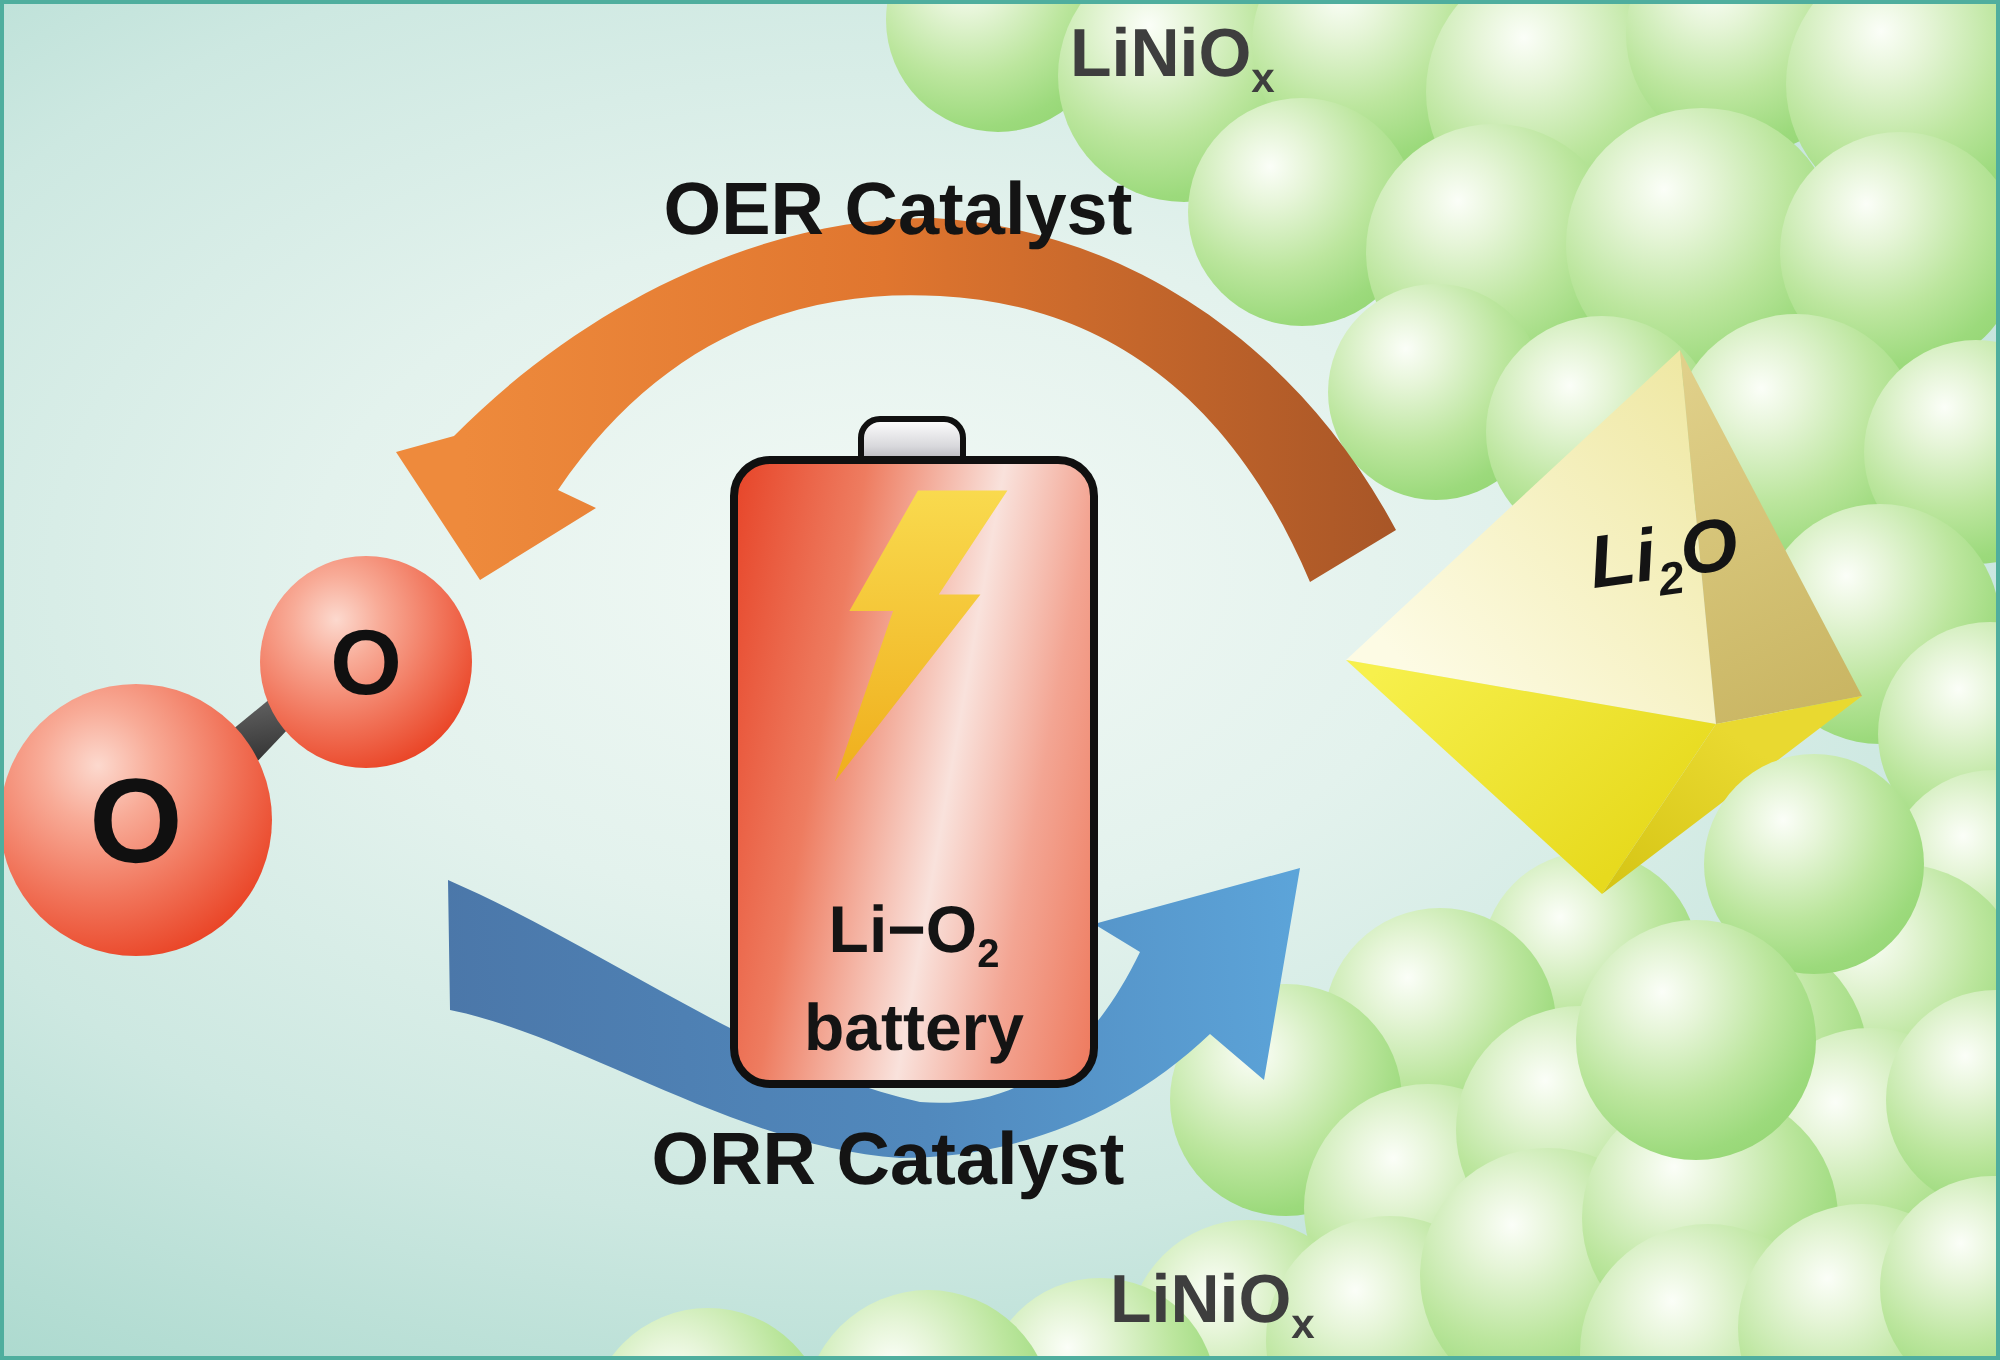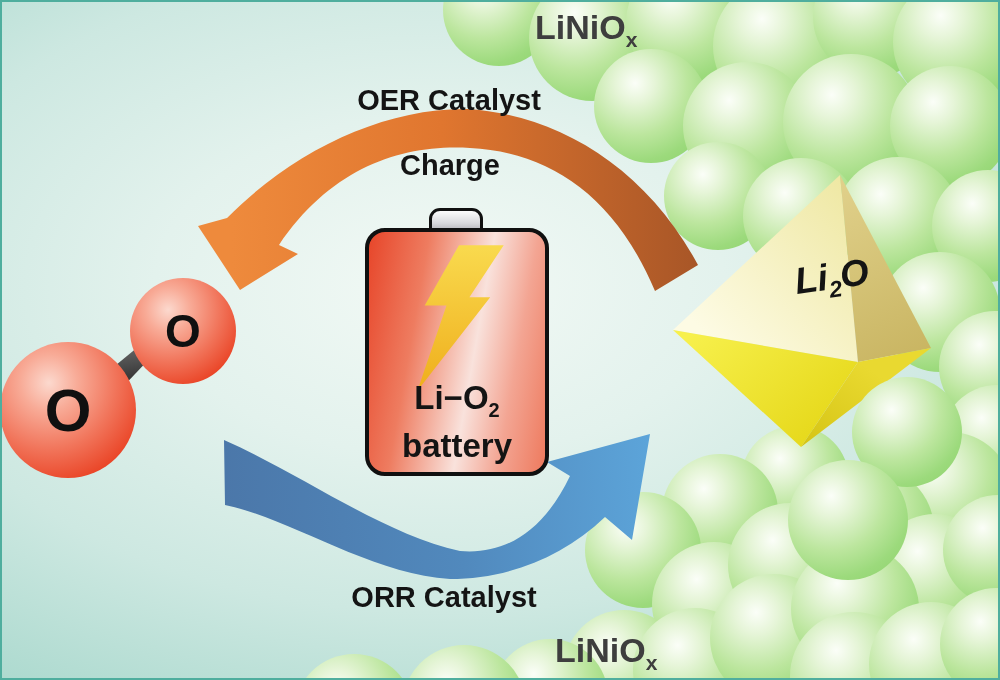--- a/index.html
+++ b/index.html
@@ -13,40 +13,40 @@
   .layer{position:absolute;left:0;top:0;width:1000px;height:680px;}
   .sphere{
     position:absolute;border-radius:50%;
     background:radial-gradient(circle at 36% 30%,
       #fbfef8 0%, #e6f5d8 18%, #bce69e 48%, #9cda7c 72%, #8bd069 100%);
   }
   .label{position:absolute;font-weight:bold;color:#141414;white-space:nowrap;}
   .centered{transform:translateX(-50%);}
   .linio{color:#3e3e3e;font-size:34px;}
   .linio sub, .li2o sub{font-size:0.62em;}
-  .big-label{font-size:29px;}
+  .big-label{font-size:37px;}
   .title-label{font-size:27px;}
   .li2o{font-size:37px;font-style:italic;transform:rotate(-8deg);}
   
   .o-atom{
     position:absolute;border-radius:50%;display:flex;align-items:center;justify-content:center;
     background:radial-gradient(circle at 36% 30%,
       #fcd9ce 0%, #f8ab97 22%, #f1745a 52%, #ea4628 78%, #e63a1d 100%);
     color:#101010;font-weight:bold;
   }
   #o-atom-large{left:-2px;top:340px;width:136px;height:136px;font-size:60px;}
   #o-atom-small{left:128px;top:276px;width:106px;height:106px;font-size:46px;}
   
   #battery-terminal{
     position:absolute;left:427px;top:206px;width:54px;height:28px;
     box-sizing:border-box;border:3px solid #101010;border-radius:11px 11px 3px 3px;
     background:linear-gradient(180deg,#fbfbfb 0%,#d8d8dc 55%,#a9a9af 100%);
   }
   #battery{
-    position:absolute;left:363px;top:226px;width:184px;height:248px;
+    position:absolute;left:363px;top:226px;width:184px;height:316px;
     box-sizing:border-box;border:4px solid #101010;border-radius:20px;
     background:linear-gradient(100deg,
       #e7462a 0%, #ee7c60 28%, #f9e2dc 58%, #f3a593 78%, #ee7a5e 100%);
   }
   #battery-text{
     position:absolute;bottom:8px;left:0;width:100%;text-align:center;
     font-weight:bold;color:#141414;font-size:33px;line-height:36px;
   }
   #battery-text sub{font-size:20px;}
   #bolt-svg{position:absolute;left:38px;top:10px;}
@@ -188,22 +188,21 @@
       <div><span>Li−O</span><sub>2</sub></div>
       <div>battery</div>
     </div>
   </div>
 
 
   <div class="label linio" style="left:533px;top:6px;"><span>LiNiO</span><sub>x</sub></div>
 
   <div class="label big-label centered" style="left:447px;top:82px;">OER Catalyst</div>
 
-  <div class="label big-label centered" style="left:448px;top:147px;">Charge</div>
 
   <div class="label li2o centered" style="left:793px;top:254px;"><span>Li</span><sub>2</sub><span>O</span></div>
 
 
-  <div class="label big-label centered" style="left:442px;top:579px;text-align:center;">ORR Catalyst</div>
+  <div class="label big-label centered" style="left:442px;top:557px;text-align:center;">ORR Catalyst</div>
 
   <div class="label linio" style="left:553px;top:629px;"><span>LiNiO</span><sub>x</sub></div>
 
 </div>
 
 </body></html>

